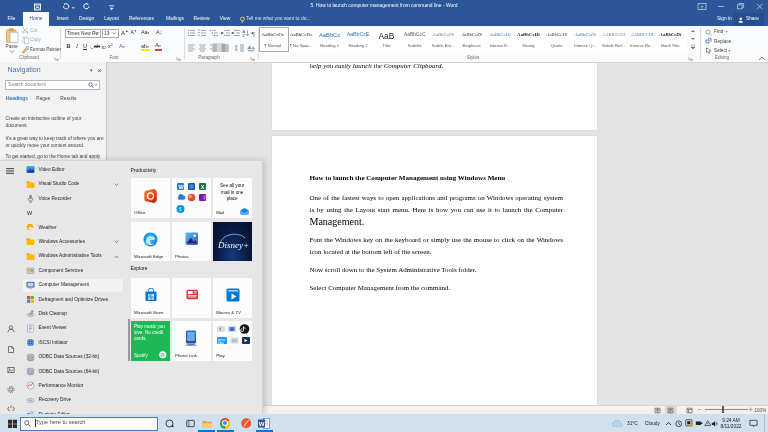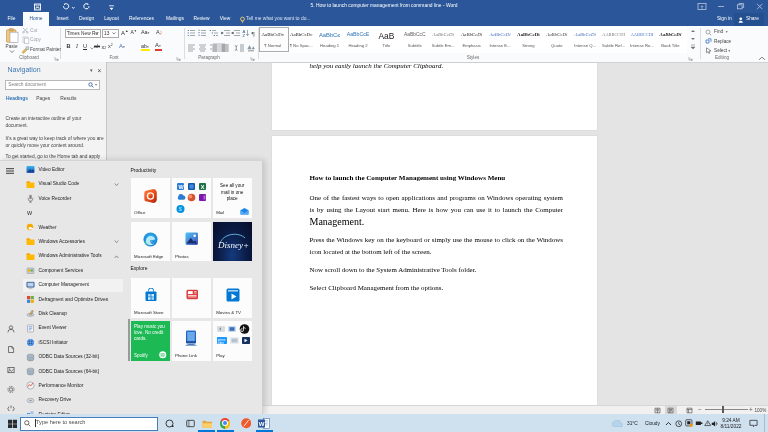--- a/index.html
+++ b/index.html
@@ -249,24 +249,24 @@
 <div class="a" style="left:5.6px;top:143.3px;font-size:4.8px;color:#404040;white-space:nowrap;">or quickly move your content around.</div>
 <div class="a" style="left:5.6px;top:153.6px;font-size:4.8px;color:#404040;white-space:nowrap;">To get started, go to the Home tab and apply</div>
 
 <div class="a" style="left:272px;top:62.5px;width:325px;height:67px;background:#ffffff;box-shadow:0 0 1px #bdbdbd;"></div>
 <div class="a" style="left:272px;top:136px;width:325px;height:268.5px;background:#ffffff;box-shadow:0 0 1px #bdbdbd;"></div>
 <div class="a serif" style="left:309.5px;top:63.0px;width:253.5px;font-size:6.95px;line-height:6.95px;color:#000;font-style:italic;">help you easily launch the Computer Clipboard.</div>
 <div class="a serif" style="left:309.5px;top:175.2px;width:253.5px;font-size:7.05px;line-height:7.05px;color:#000;font-weight:bold;">How to launch the Computer Management using Windows Menu</div>
 <div class="a serif jl" style="left:309.5px;top:194.5px;width:253.5px;font-size:6.95px;line-height:6.95px;color:#000;">One of the fastest ways to open applications and programs on Windows operating system</div>
 <div class="a serif jl" style="left:309.5px;top:206.9px;width:253.5px;font-size:6.95px;line-height:6.95px;color:#000;">is by using the Layout start menu. Here is how you can use it to launch the Computer</div>
 <div class="a serif" style="left:309.5px;top:219.3px;width:253.5px;font-size:10px;line-height:6.95px;color:#000;">Management.</div>
-<div class="a serif jl" style="left:309.5px;top:237.0px;width:253.5px;font-size:6.95px;line-height:6.95px;color:#000;">Press the Windows key on the keyboard or simply use the mouse to click on the Windows</div>
+<div class="a serif jl" style="left:309.5px;top:237.0px;width:253.5px;font-size:6.95px;line-height:6.95px;color:#000;">Font the Windows key on the keyboard or simply use the mouse to click on the Windows</div>
 <div class="a serif" style="left:309.5px;top:249.4px;width:253.5px;font-size:6.95px;line-height:6.95px;color:#000;">icon located at the bottom left of the screen.</div>
 <div class="a serif" style="left:309.5px;top:267.1px;width:253.5px;font-size:6.95px;line-height:6.95px;color:#000;">Now scroll down to the System Administrative Tools folder.</div>
-<div class="a serif" style="left:309.5px;top:285.4px;width:253.5px;font-size:6.95px;line-height:6.95px;color:#000;">Select Clipboard Management from the options.</div>
+<div class="a serif" style="left:309.5px;top:285.4px;width:253.5px;font-size:6.95px;line-height:6.95px;color:#000;">Select Computer Management from the command.</div>
 <div class="a" style="left:0;top:404.5px;width:768px;height:10px;background:#f1f1f1;border-top:1px solid #d6d6d6;"></div>
 <div class="a" style="left:664.5px;top:405.5px;width:12px;height:9px;background:#d9d9d9;"></div>
 <svg class="a" style="left:654px;top:406.5px;" width="42" height="7" viewBox="0 0 42 7">
  <g stroke="#595959" stroke-width="0.7" fill="none">
   <path d="M1 1.2h5v4.6H1zM3.5 1.2v4.6M1.8 2.5h1M4.2 2.5h1M1.8 3.7h1M4.2 3.7h1"></path>
   <path d="M14 1.2h5v4.6h-5zM15 2.5h3M15 3.7h3M15 4.9h2"></path>
   <path d="M33 1.2h5v4.6h-5zM33 2.6h5M34.5 2.6v3.2"></path>
  </g>
 </svg>
 <div class="a" style="left:698px;top:406.3px;font-size:6.5px;color:#595959;">−</div>

